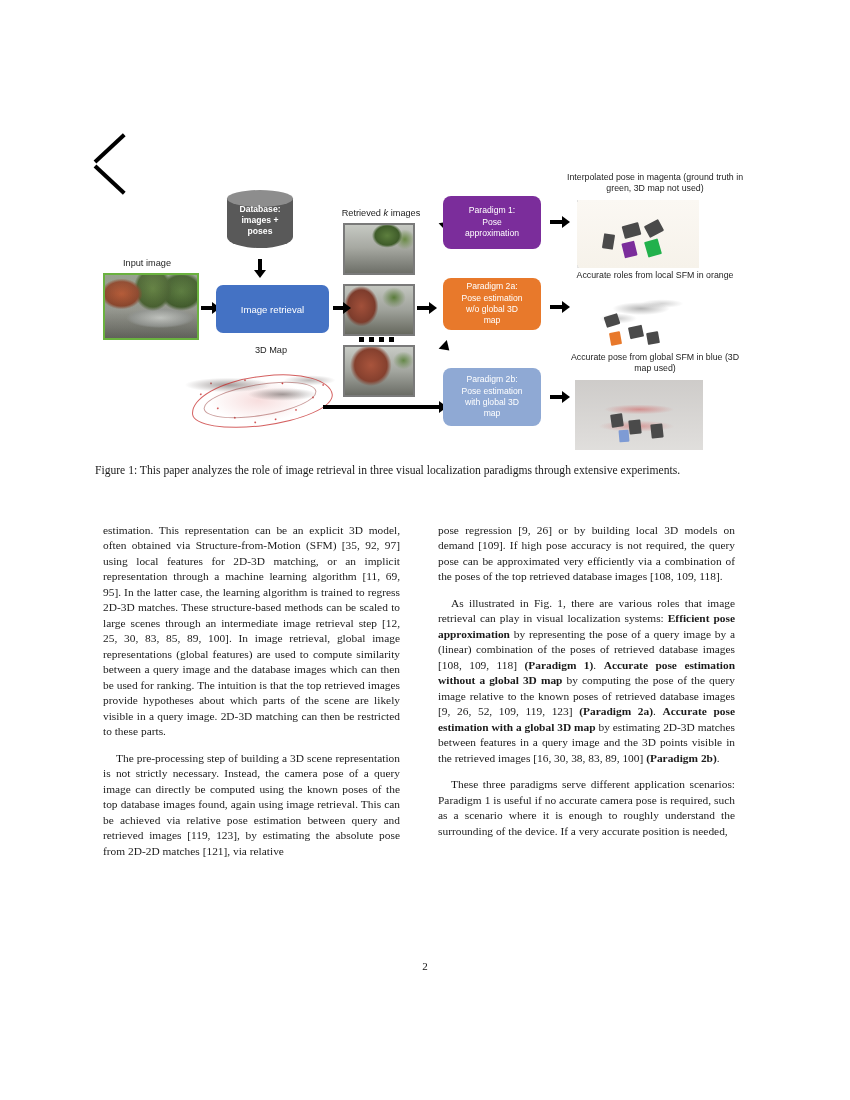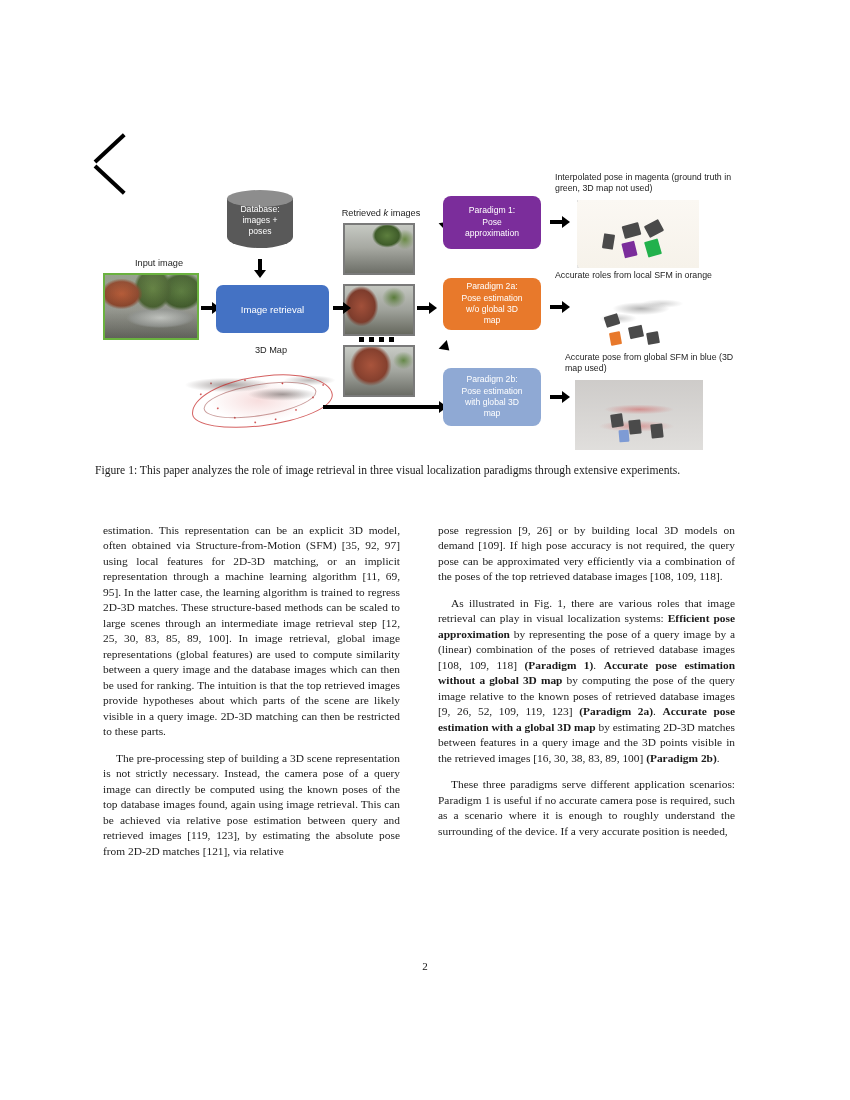--- a/index.html
+++ b/index.html
@@ -16,42 +16,42 @@
 
   
   .figure{position:absolute;left:95px;top:160px;width:660px;height:295px;}
   .fig-label{
     font-family:"Liberation Sans", sans-serif;
     font-size:9.2px;color:#1d1d1d;text-align:center;line-height:1.22;
     position:absolute;
   }
 
   
-  #input-image-label{left:12px;top:98px;width:104px;}
+  #input-image-label{left:0px;top:98px;width:104px;}
   .photo{
     position:absolute;
     background-repeat:no-repeat;
     background-size:cover;
     image-rendering:auto;
   }
   #input-image{
     left:8px;top:113px;width:92px;height:63px;
     border:2px solid #6ab23f;
     background:
       linear-gradient(180deg,rgba(255,255,255,.08),rgba(0,0,0,.12)),
       radial-gradient(ellipse 30px 22px at 18% 30%, #b8562f 0%, #8d4327 55%, rgba(141,67,39,0) 70%),
       radial-gradient(ellipse 26px 30px at 52% 22%, #5f7f3b 0%, #46602c 60%, rgba(70,96,44,0) 74%),
       radial-gradient(ellipse 30px 26px at 83% 26%, #577a38 0%, #3e5a27 60%, rgba(62,90,39,0) 75%),
       radial-gradient(ellipse 40px 12px at 60% 68%, #cfd2cd 0%, #9b9e99 70%, rgba(155,158,153,0) 85%),
       linear-gradient(180deg,#8f9a86 0%, #9d9f96 55%, #6e6f67 100%);
   }
 
   
   #db-cyl{
-    position:absolute;left:132px;top:30px;width:52px;height:66px;
+    position:absolute;left:132px;top:30px;width:52px;height:66px;font-weight:bold;
   }
   #db-cyl .body{
     position:absolute;left:0;top:8px;width:66px;height:50px;
     background:#595959;border-radius:0 0 33px 33px/0 0 11px 11px;
   }
   #db-cyl .top{
     position:absolute;left:0;top:0px;width:66px;height:17px;
     background:#8d8d8d;border-radius:50%;
   }
   #db-cyl .txt{
@@ -202,21 +202,21 @@
     border-top:6px solid transparent;border-bottom:6px solid transparent;
     border-left:8px solid #000;}
   #arrow-p1{top:60px;} #arrow-p1-head{top:56px;}
   #arrow-p2a{top:145px;} #arrow-p2a-head{top:141px;}
   #arrow-p2b{top:235px;} #arrow-p2b-head{top:231px;}
 
   
   .res-cap{
     position:absolute;
     font-family:"Liberation Sans", sans-serif;
-    font-size:8.8px;line-height:1.25;color:#1d1d1d;
+    font-size:8.8px;line-height:1.25;color:#1d1d1d;text-align:center;
   }
   #result-1-caption{left:460px;top:12px;width:200px;}
   #result-2a-caption{left:460px;top:110px;width:200px;}
   #result-2b-caption{left:470px;top:192px;width:180px;}
 
   .resimg{position:absolute;}
   #result-1-image{
     left:482px;top:40px;width:122px;height:68px;
     background:
       linear-gradient(115deg, rgba(222,222,222,.9) 0 1.5px, rgba(0,0,0,0) 1.5px 10px),

